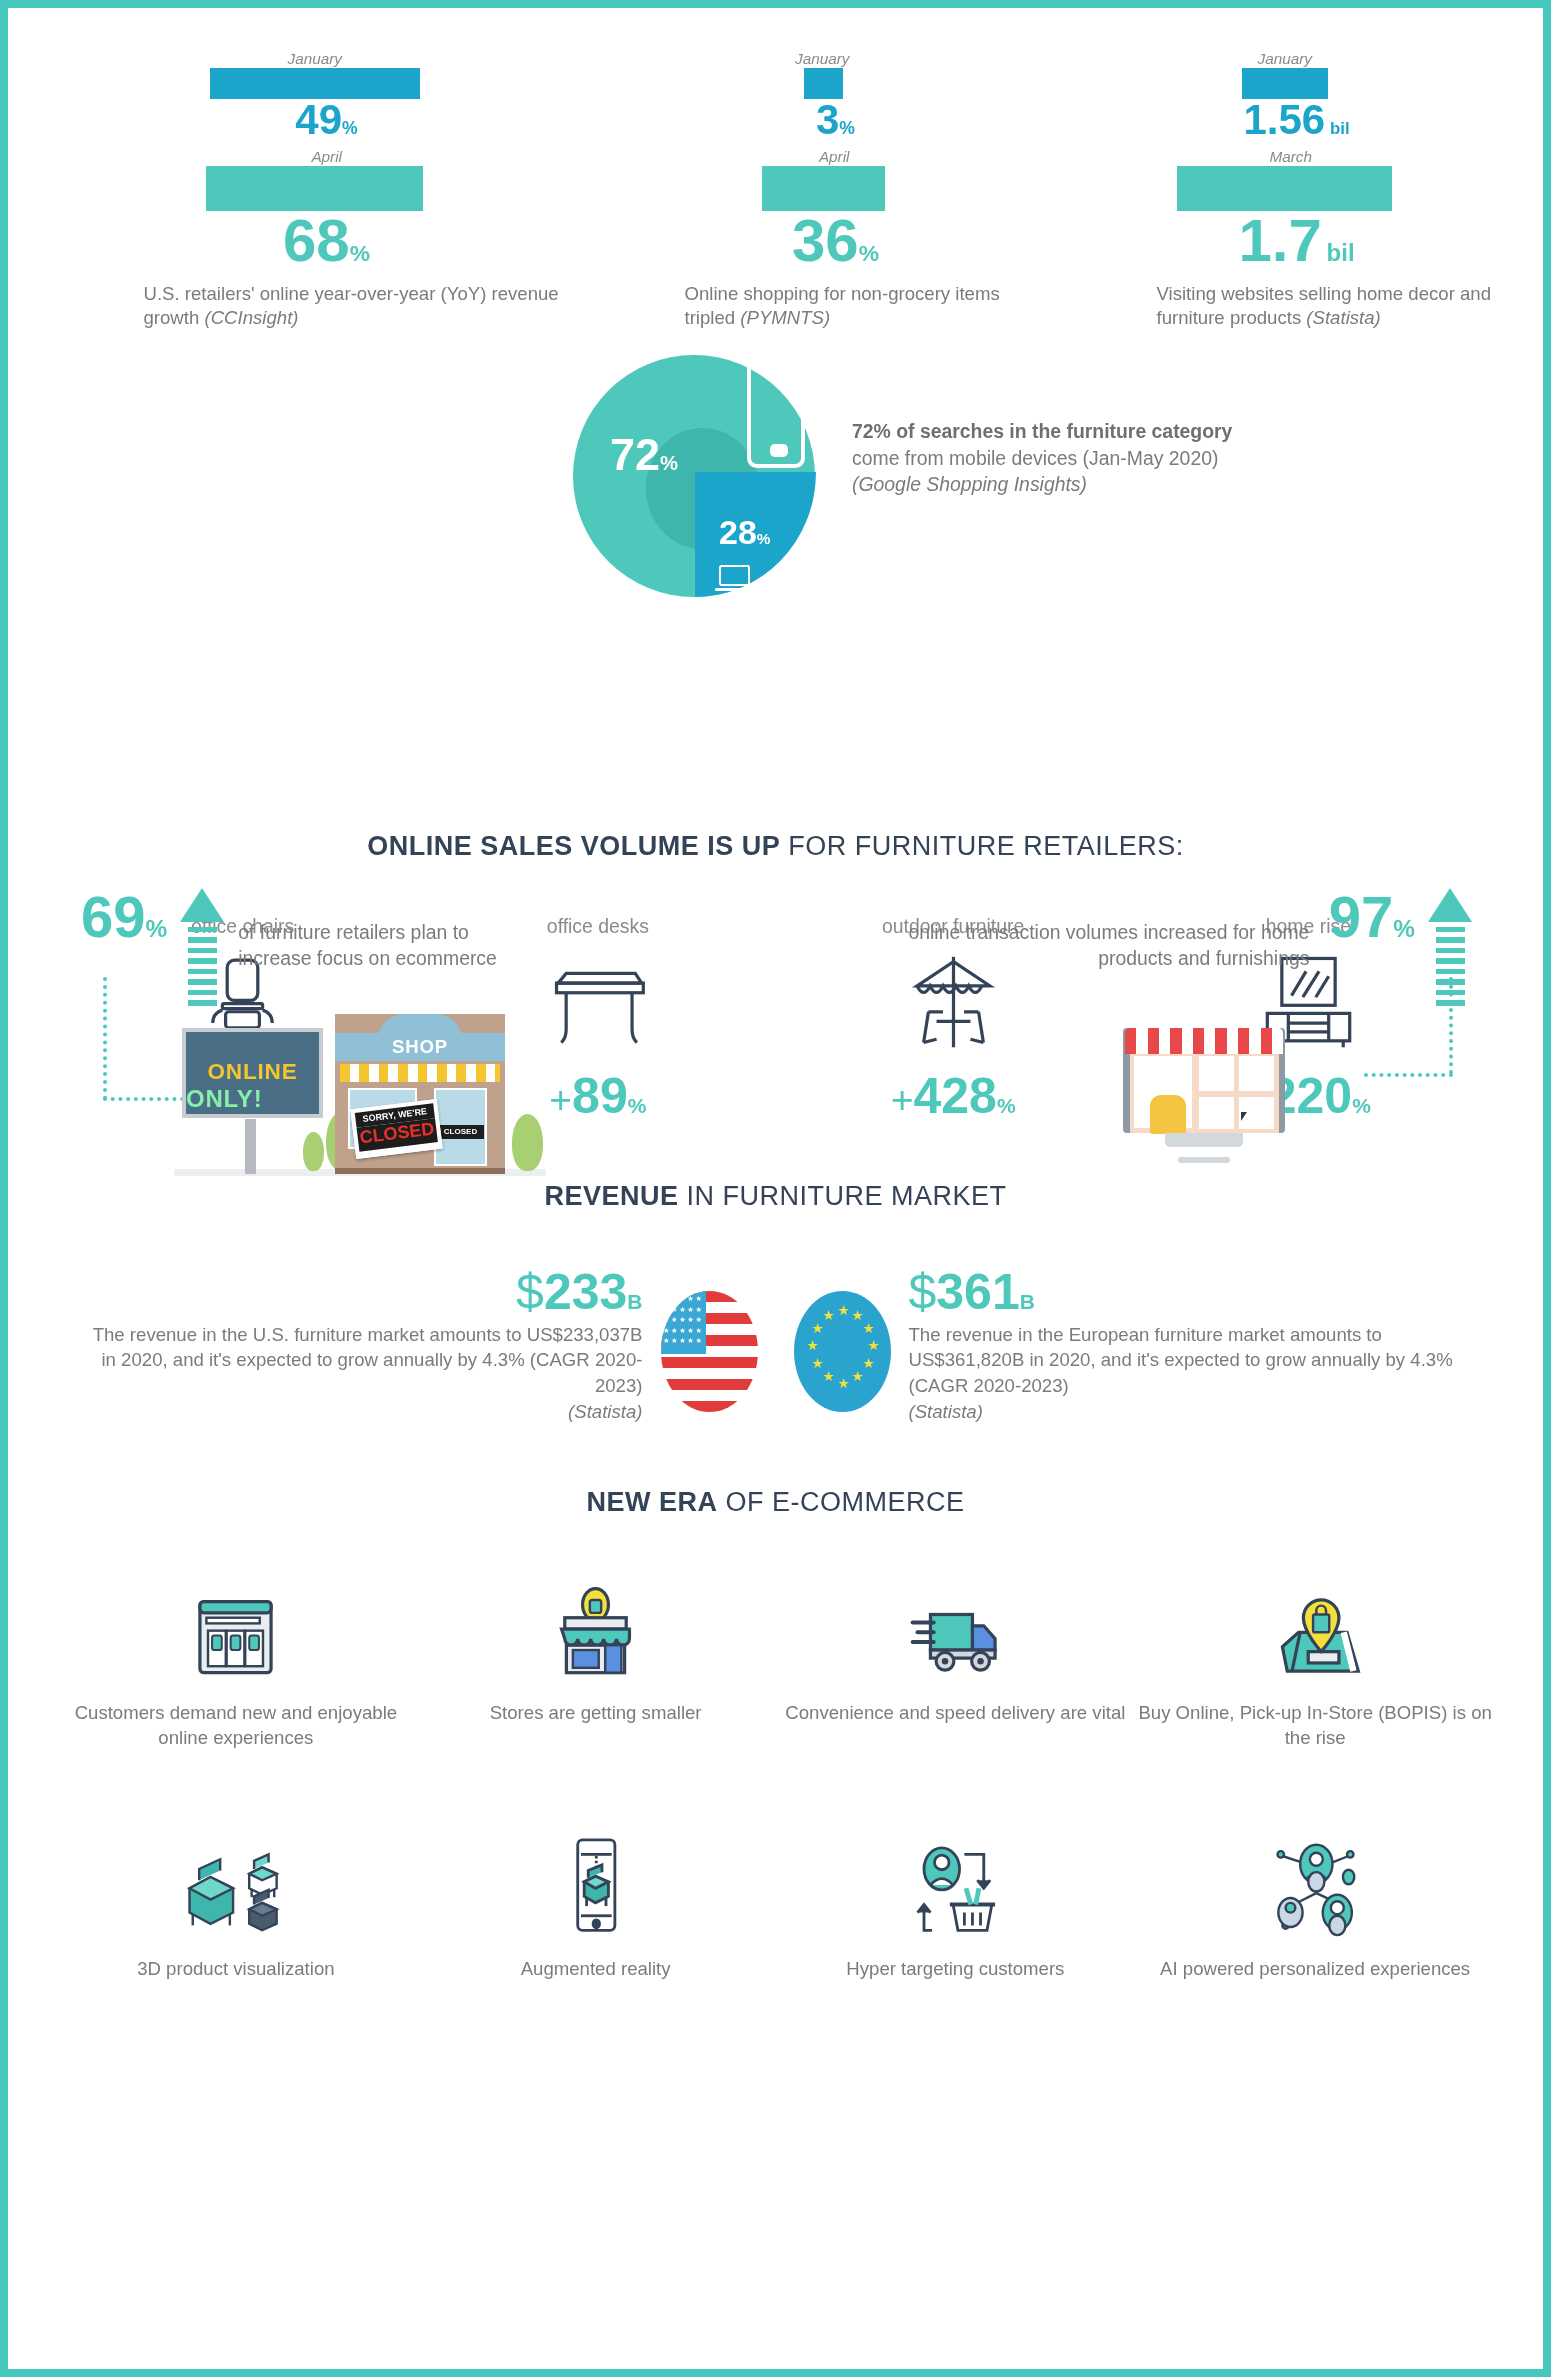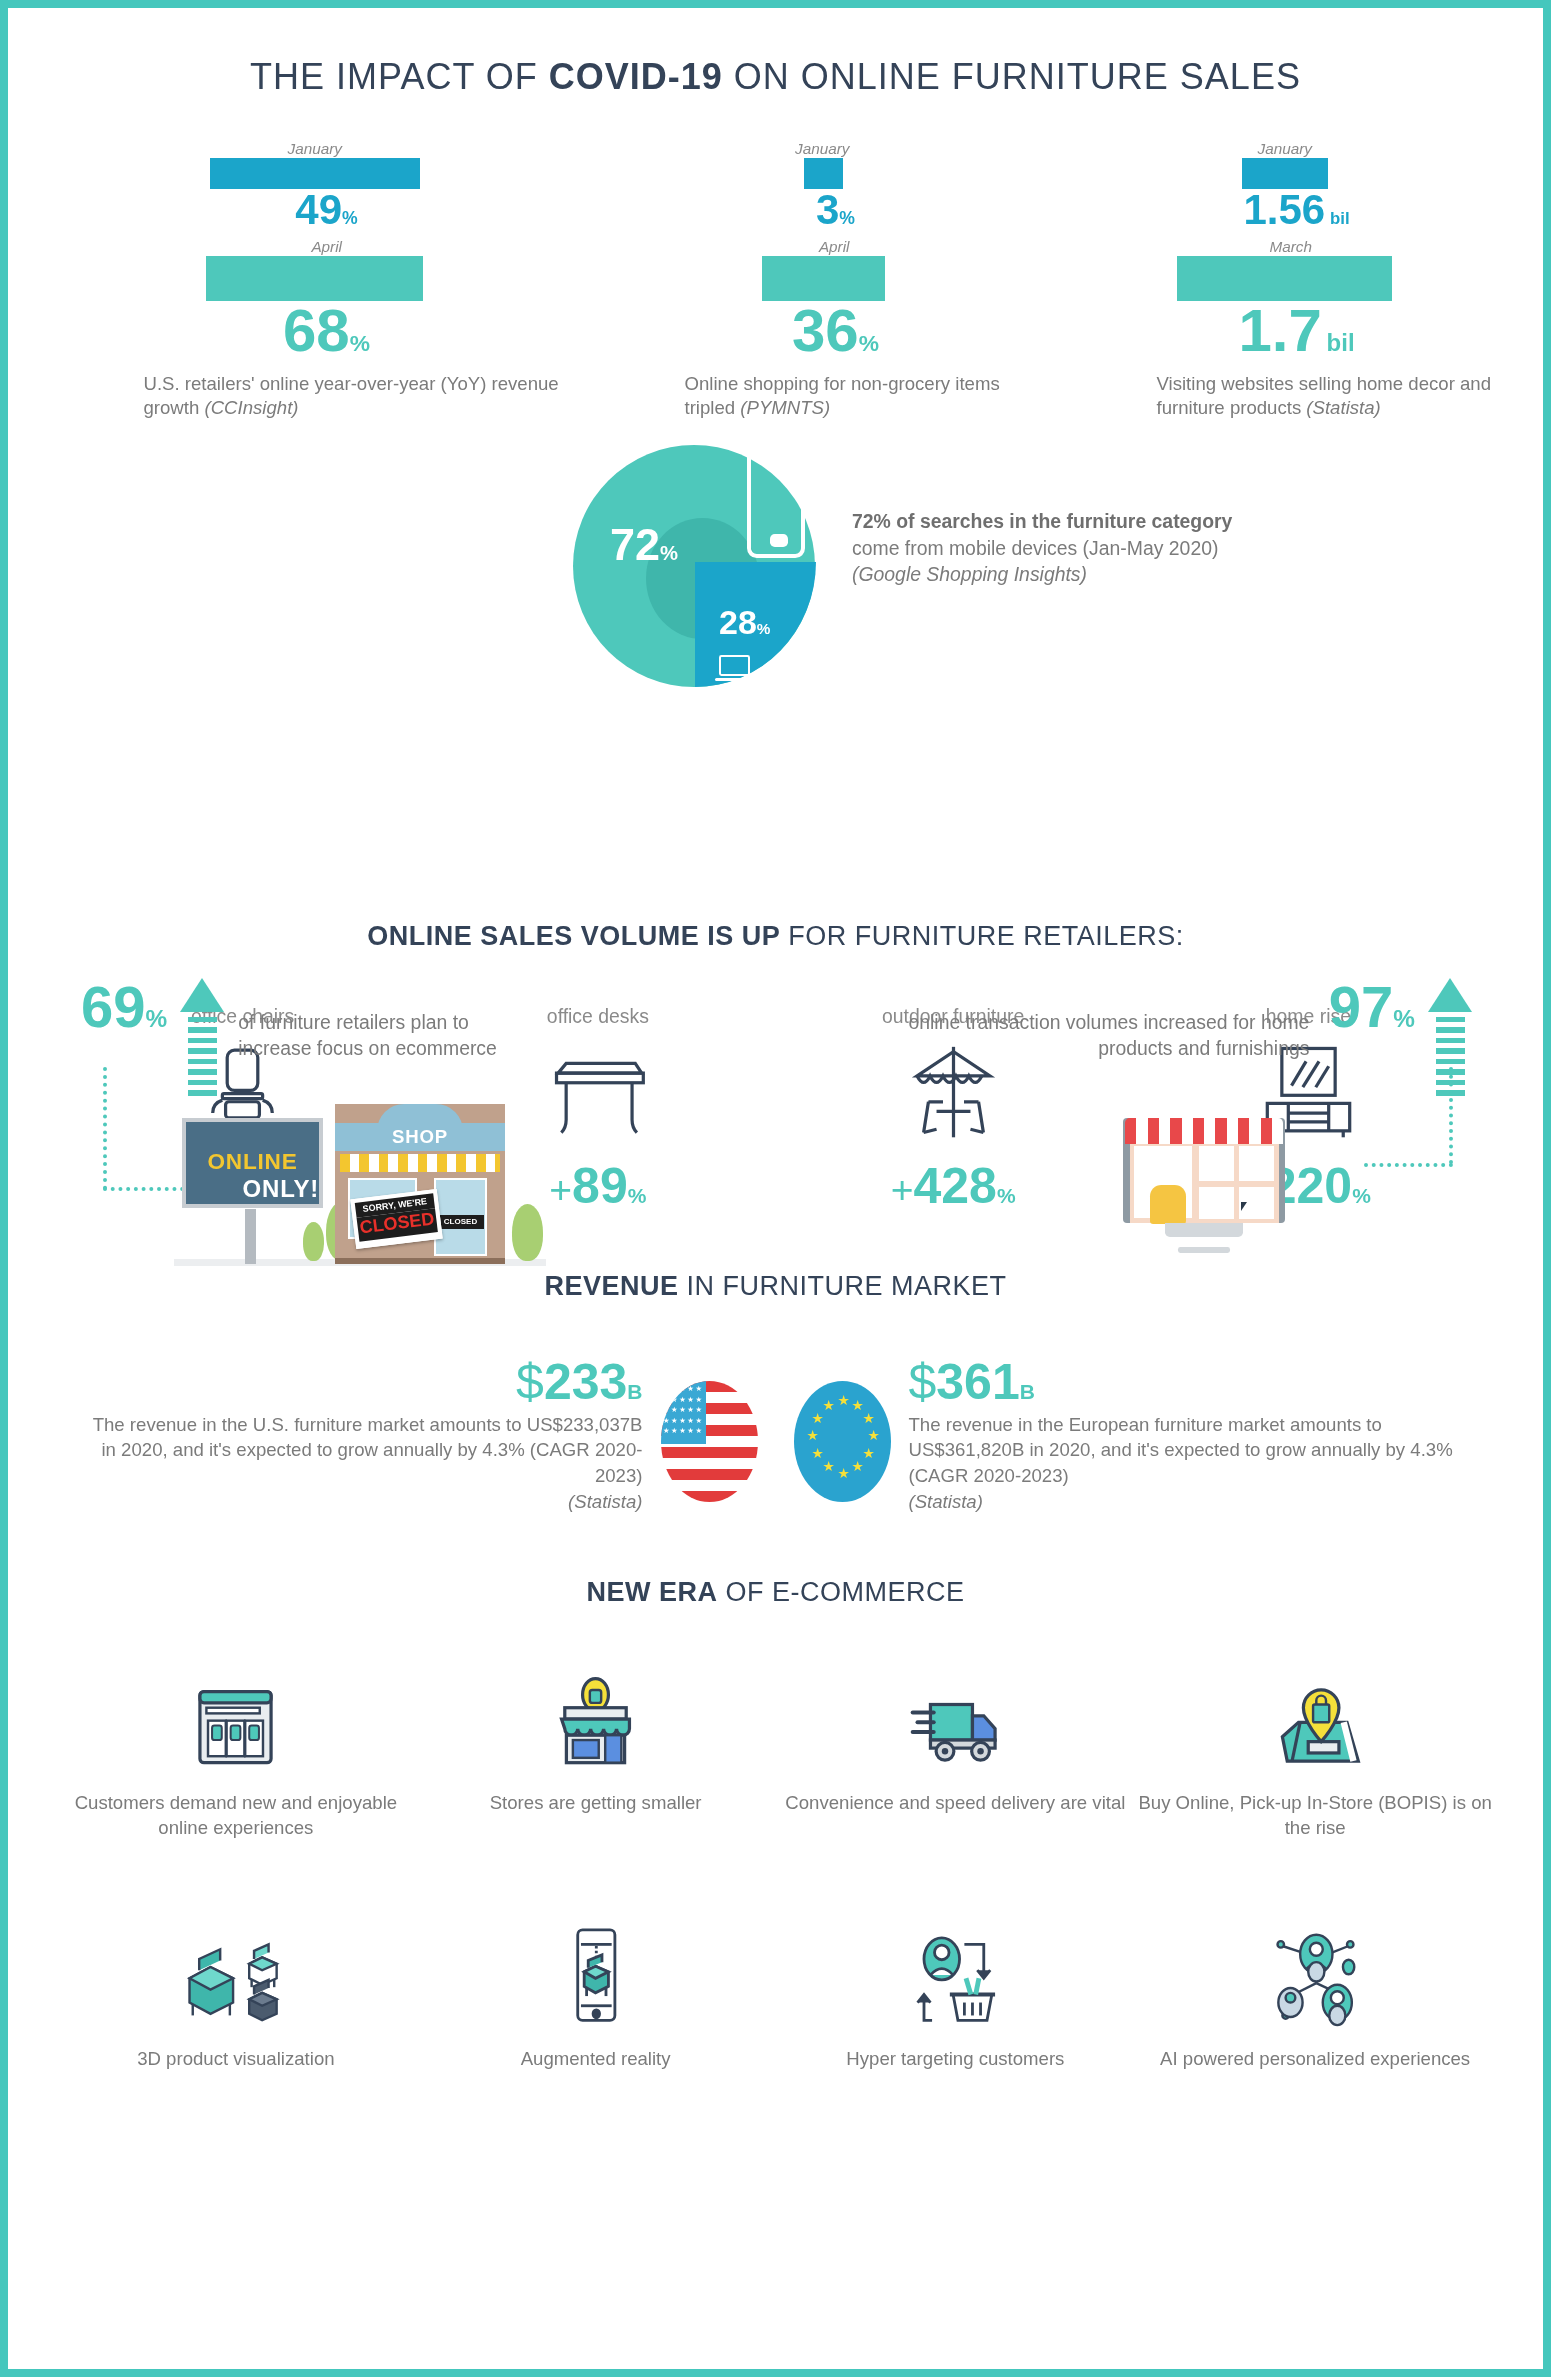--- a/index.html
+++ b/index.html
@@ -162,21 +162,21 @@
   .b97-text { font-size:19.4px; line-height:1.35; color:#7b7b7b; padding-top:31px; text-align:right; }
 
   .dotline { position:absolute; }
   .dotline.v { border-left:4.8px dotted #4ec8bb; }
   .dotline.h { border-top:4.8px dotted #4ec8bb; }
 
   
   .shop-ill { position:absolute; left:174px; top:683px; width:355px; height:162px; }
   .billboard { position:absolute; left:0; top:14.5px; width:141px; height:90px; background:#4a6e86; border:4.8px solid #c7ccd1; }
   .billboard .l1 { color:#f3c62f; font-weight:700; font-size:22.6px; text-align:center; padding-top:27px; letter-spacing:0.8px;}
-  .billboard .l2 { color:#ffffff; font-weight:700; font-size:24px; text-align:right; letter-spacing:0.8px;}
+  .billboard .l2 { color:#86efac; font-weight:700; font-size:24px; text-align:left; letter-spacing:0.8px;}
   .billboard-post { position:absolute; left:63px; top:105px; width:11.3px; height:55px; background:#b4bac0; }
   .store { position:absolute; left:153px; top:0px; width:170px; height:160px; background:#c0a18c; border-bottom:6.5px solid #8c6f5b;}
   .store-roof { position:absolute; left:0; top:19.4px; width:170px; height:27.5px; background:#8fc0d6; }
   .store-arch { position:absolute; left:42px; top:0px; width:86px; height:27.5px; background:#8fc0d6; border-radius:43px 43px 0 0;}
   .store-shop { position:absolute; left:0; top:19.4px; width:170px; height:27.5px; color:#fff; font-weight:700; font-size:18.6px; text-align:center; line-height:27.5px; letter-spacing:0.8px;}
   .awning { position:absolute; left:4.8px; top:50px; width:160px; height:18px;
     background:repeating-linear-gradient(90deg,#f3c62f 0 9.7px,#ffffff 9.7px 19.4px); }
   .store-win { position:absolute; left:13px; top:74px; width:69px; height:61px; background:#b9dbe8; border:2.4px solid #fff;}
   .store-door { position:absolute; left:99px; top:74px; width:53px; height:78px; background:#b9dbe8; border:2.4px solid #fff;}
   .closed-tag { position:absolute; left:102px; top:111px; width:47px; height:14.5px; background:#1d1d1d; color:#fff; font-size:8px; font-weight:700; text-align:center; line-height:14.5px; }
@@ -235,23 +235,20 @@
   .gcap { font-size:18.6px; line-height:1.35; color:#7b7b7b; margin-top:16px; }
 
   svg { display:block; }
 </style>
 </head>
 <body>
 
 <div class="page">
 <div class="inner">
 
-  <h1 class="h1">
-    <span>THE IMPACT OF </span><b>COVID-19</b><span> ON ONLINE FURNITURE SALES</span>
-  </h1>
 
   <div class="topstats">
 
     <div class="statcol c1">
       <div class="barrow">
         <div class="barlabel">January</div>
         <div class="bar blue" style="width:210px"></div>
         <div class="bigval blue"><span>49</span><span class="u">%</span></div>
       </div>
       <div class="barrow">

